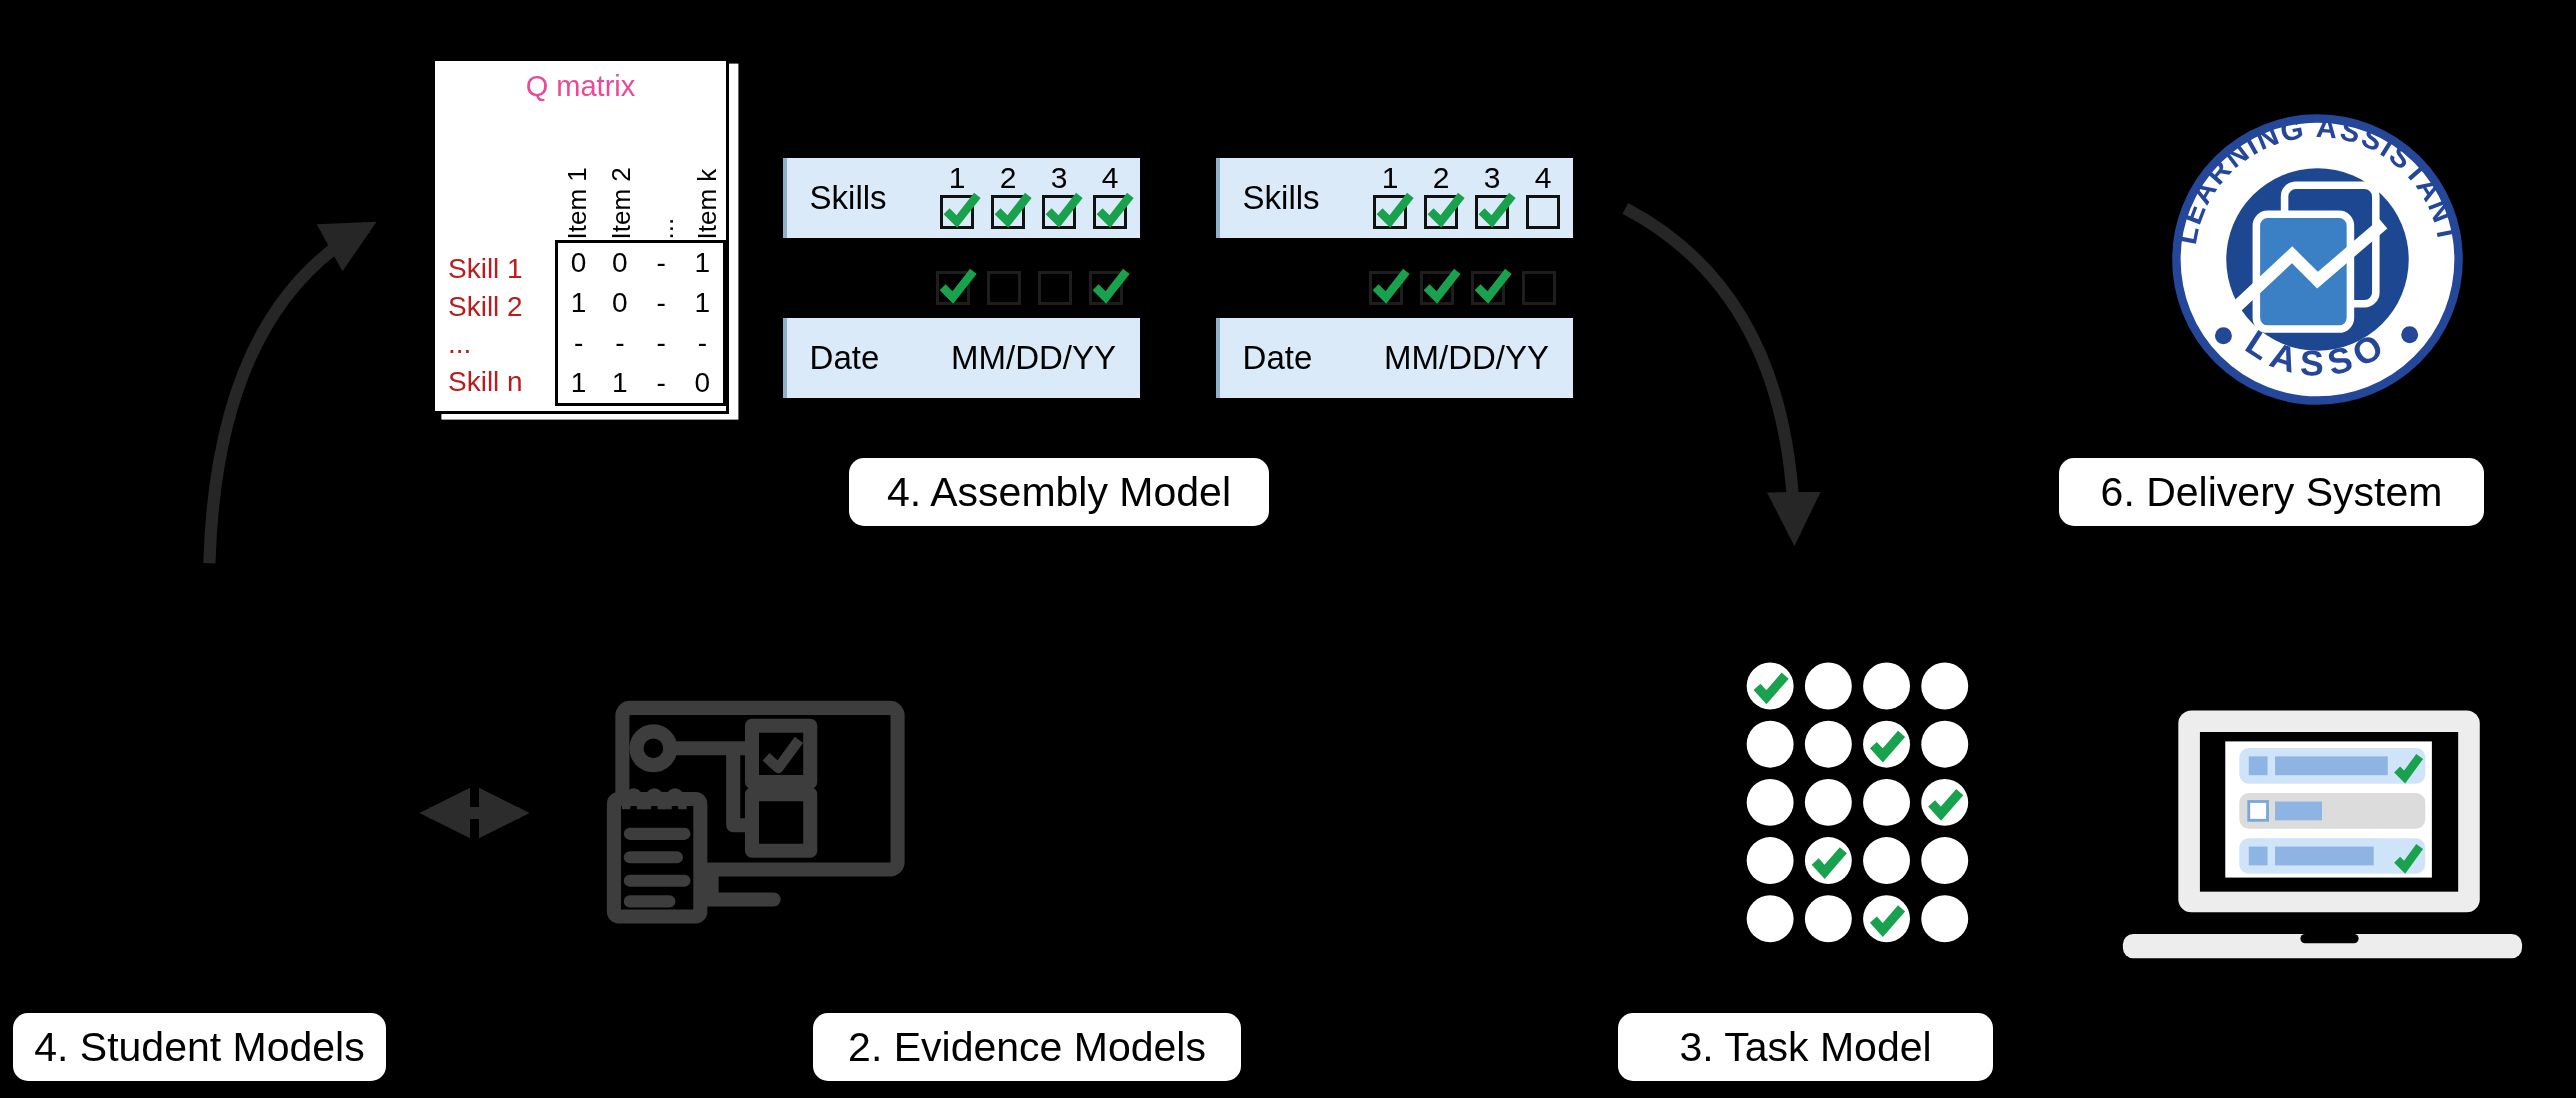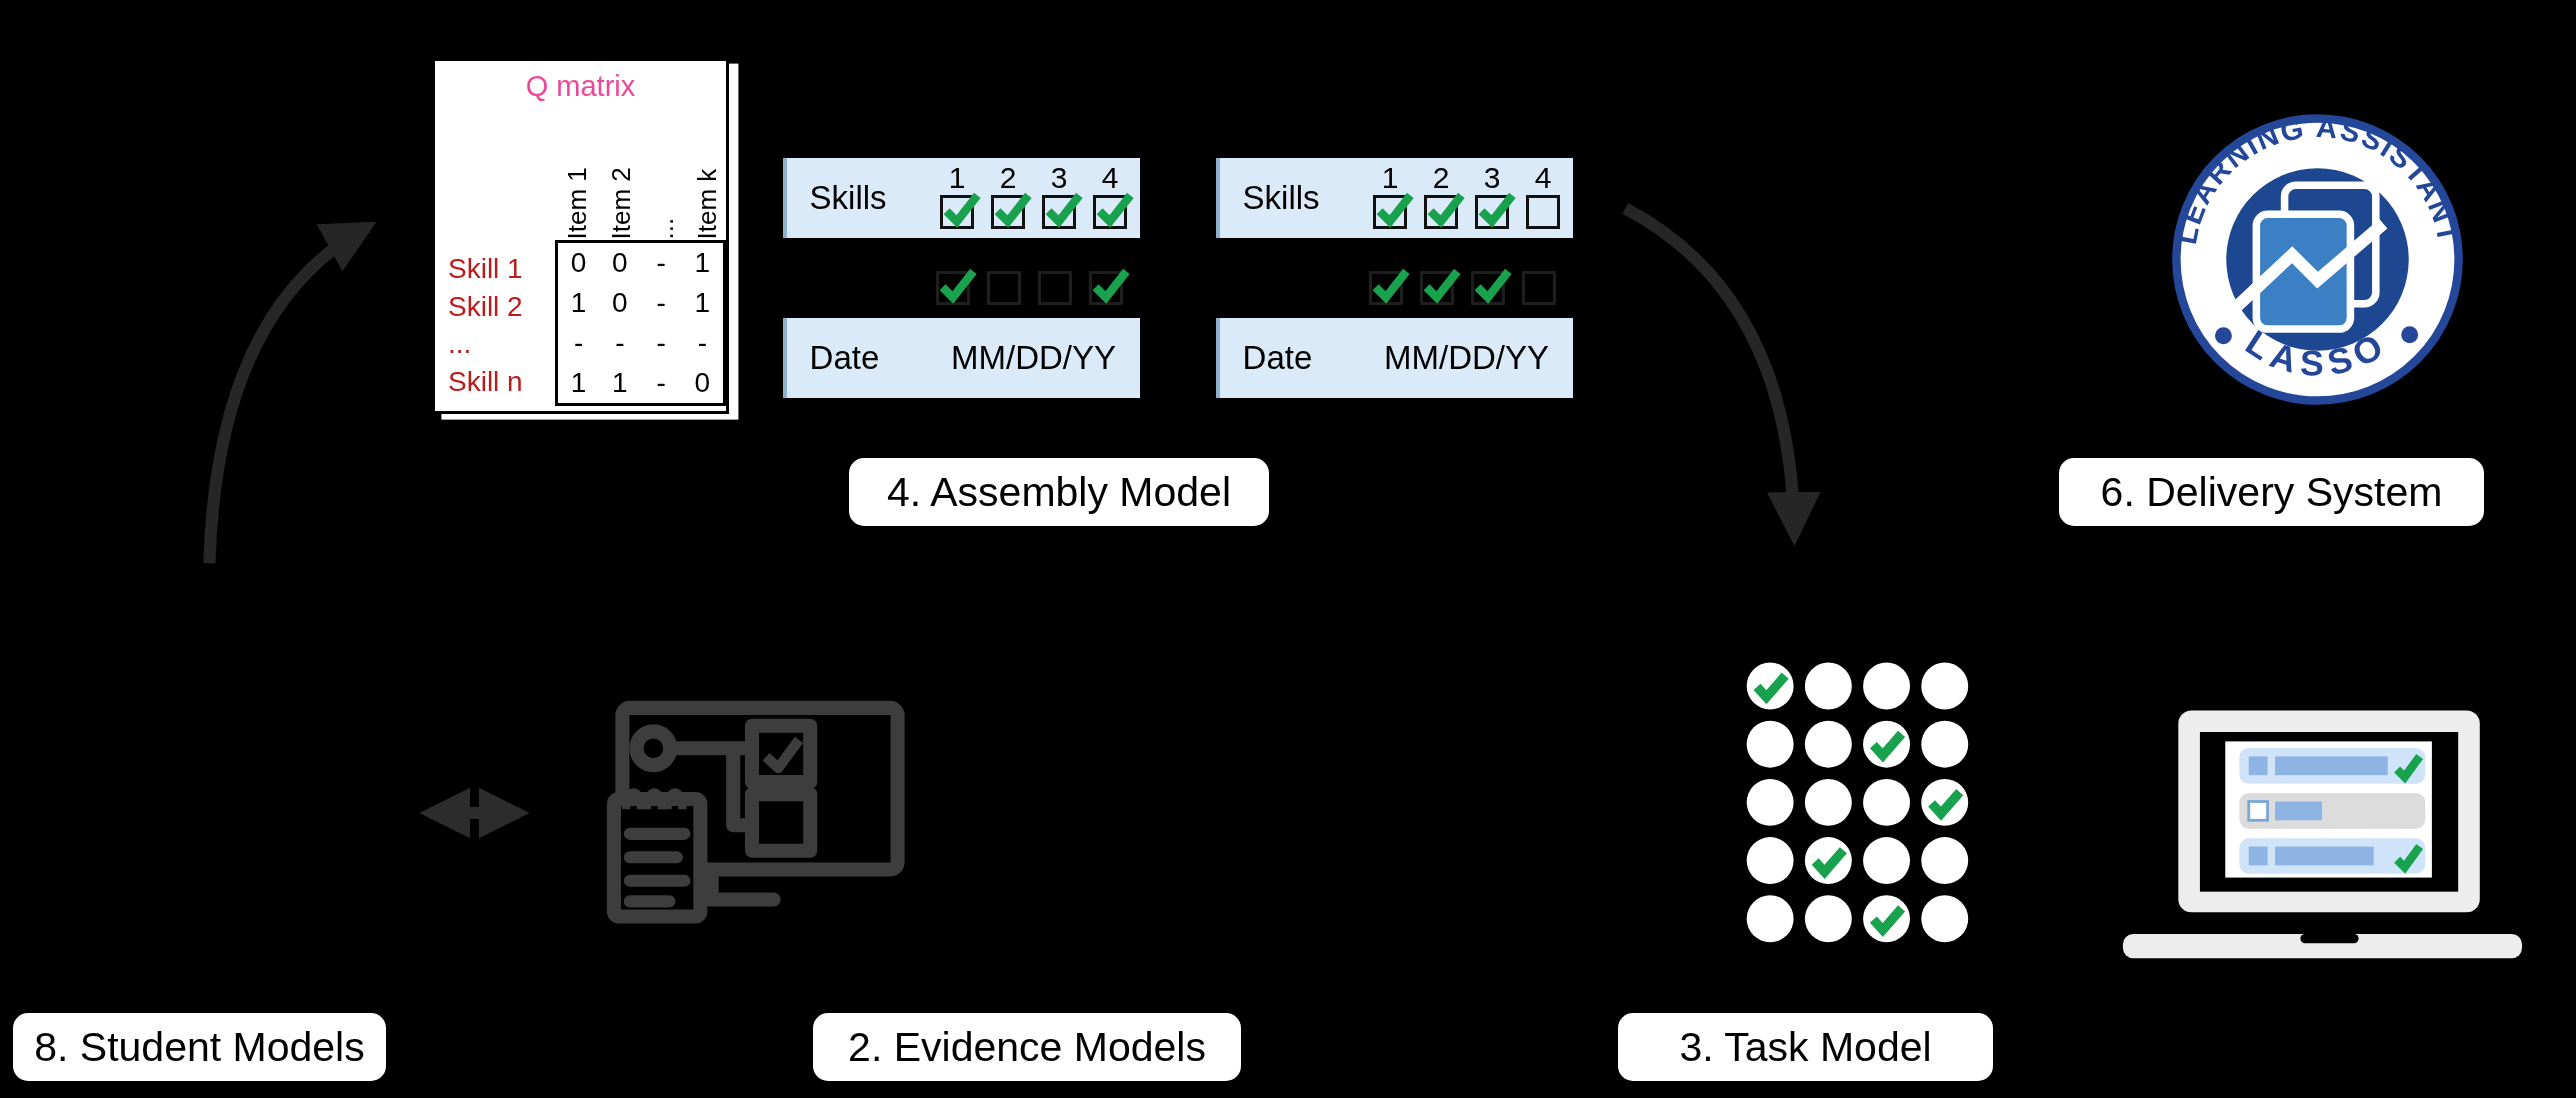--- a/index.html
+++ b/index.html
@@ -314,20 +314,20 @@
         <rect x="38" y="57" width="50" height="20" fill="#8db4e2"></rect>
         <rect x="0" y="96" width="198" height="38" rx="10" fill="#cfe4f8"></rect>
         <rect x="10" y="105" width="20" height="20" fill="#8db4e2"></rect>
         <rect x="38" y="105" width="105" height="20" fill="#8db4e2"></rect>
         <polyline points="168,119 176,127 192,105" fill="none" stroke="#18a24d" stroke-width="9"></polyline>
       </g>
     <rect x="18" y="253" width="425" height="26" rx="11" fill="#ededed"></rect>
     <rect x="207" y="253" width="62" height="10" rx="5" fill="#000000"></rect>
   </svg>
 
-  <div class="pill" style="left:13px;top:1013px;width:373px;">8. Student Models</div>
+  <div class="pill" style="left:13px;top:1013px;width:373px;">4. Student Models</div>
   <div class="pill" style="left:813px;top:1013px;width:428px;">2. Evidence Models</div>
   <div class="pill" style="left:1618px;top:1013px;width:375px;">3. Task Model</div>
   <div class="pill" style="left:805px;top:458px;width:420px;margin-left:44px;">4. Assembly Model</div>
   <div class="pill" style="left:2059px;top:458px;width:425px;text-align:center;">6. Delivery System Model</div>
 
 </div>
 
 
 </body></html>

